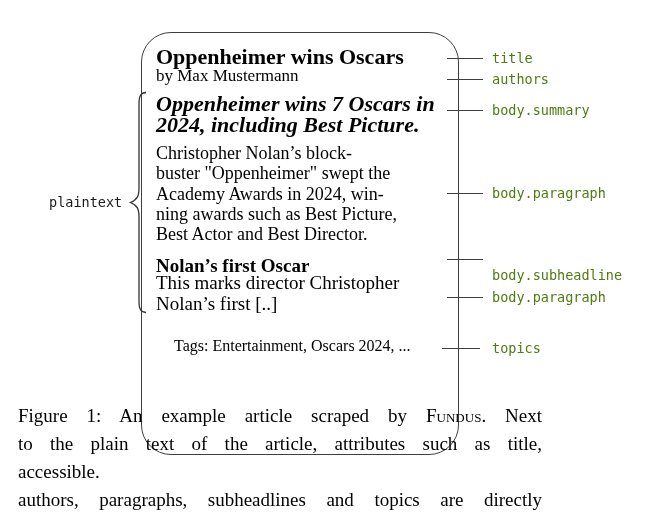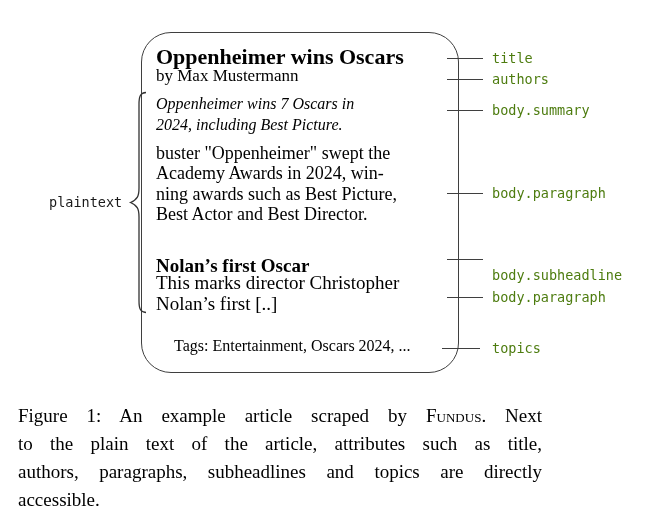--- a/index.html
+++ b/index.html
@@ -8,30 +8,30 @@
     width:661px;height:531px;
     background:#ffffff;
     font-family:"Liberation Serif", serif;
     color:#000;
     overflow:hidden;
   }
   
   .card{
     position:absolute;
     left:141px;top:32px;
-    width:318px;height:341px;
+    width:318px;height:423px;
     border:1.3px solid #3f3f3f;
     border-radius:30px;
     background:#ffffff;
     box-sizing:border-box;
   }
   .card .block{position:absolute;left:14px;white-space:nowrap;}
   .art-title{top:11px;font-size:22px;font-weight:bold;line-height:25px;}
   .art-authors{top:33px;font-size:17px;line-height:20px;}
-  .art-summary{top:60px;font-size:16px;font-style:italic;font-weight:normal;line-height:21px;}
+  .art-summary{top:60px;font-size:22px;font-style:italic;font-weight:bold;line-height:21px;}
   .art-para1{top:110px;font-size:18px;line-height:20.3px;}
   .art-subhead{top:222px;font-size:19px;font-weight:bold;line-height:22px;}
   .art-para2{top:239px;font-size:19px;line-height:21px;}
   .art-topics{top:303px;left:32px !important;font-size:16px;line-height:19px;}
   
   .tick{
     position:absolute;height:1.3px;background:#3f3f3f;
   }
   .anno{
     position:absolute;
@@ -70,20 +70,21 @@
   <div class="card">
     <div class="block art-title">Oppenheimer wins Oscars</div>
     <div class="block art-authors">by Max Mustermann</div>
 
     <div class="block art-summary">
       <div>Oppenheimer wins 7 Oscars in</div>
       <div>2024, including Best Picture.</div>
     </div>
 
     <div class="block art-para1">
+      <div>Christopher Nolan’s block-</div>
       <div>buster "Oppenheimer" swept the</div>
       <div>Academy Awards in 2024, win-</div>
       <div>ning awards such as Best Picture,</div>
       <div>Best Actor and Best Director.</div>
     </div>
 
     <div class="block art-subhead">Nolan’s first Oscar</div>
 
     <div class="block art-para2">
       <div>This marks director Christopher</div>
@@ -110,17 +111,17 @@
   <div class="anno" style="top:71px;">authors</div>
   <div class="anno" style="top:102px;">body.summary</div>
   <div class="anno" style="top:185px;">body.paragraph</div>
   <div class="anno" style="top:267px;">body.subheadline</div>
   <div class="anno" style="top:289px;">body.paragraph</div>
   <div class="anno" style="top:340px;">topics</div>
 
   <div class="caption">
     <div class="cap-line just"><span>Figure 1: An example article scraped by </span><span class="smallcaps">Fundus</span><span>. Next</span></div>
     <div class="cap-line just">to the plain text of the article, attributes such as title,</div>
+    <div class="cap-line">accessible.</div>
     <div class="cap-line just">authors, paragraphs, subheadlines and topics are directly</div>
-    <div class="cap-line">accessible.</div>
   </div>
 
 </div>
 
 </body></html>

